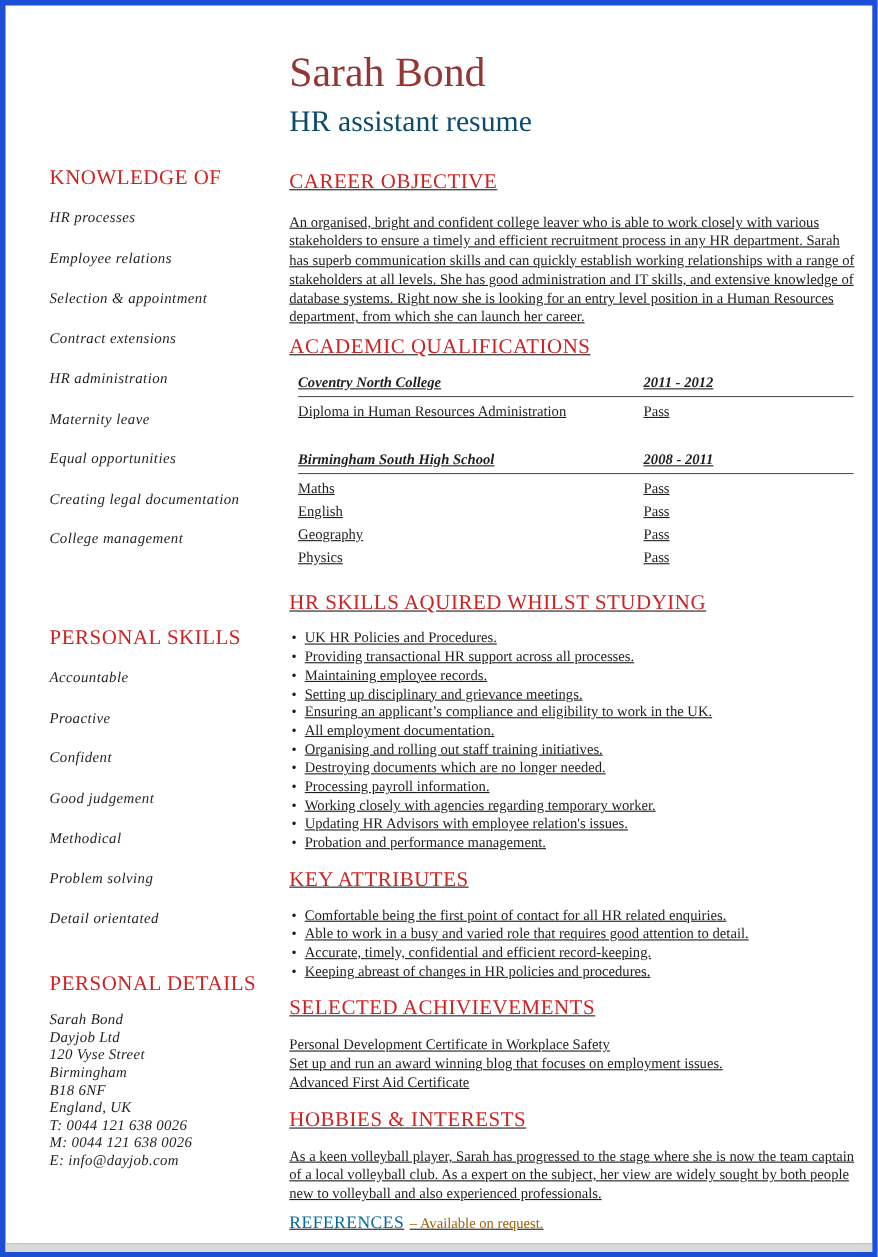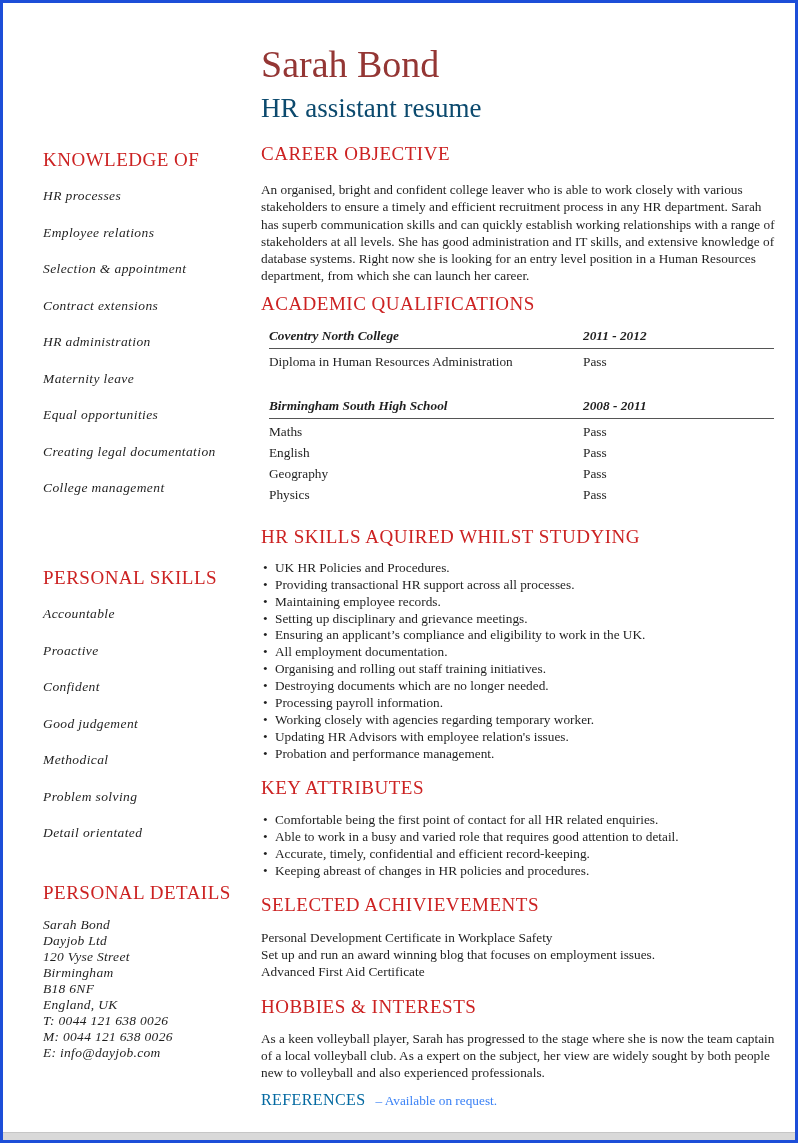--- a/index.html
+++ b/index.html
@@ -1,41 +1,41 @@
 <!DOCTYPE html>
 <html><head>
 <meta charset="utf-8">
 <style>
   html,body{margin:0;padding:0;background:#fff;}
   .page{
     position:relative;
     width:798px;height:1143px;
     box-sizing:border-box;
     background:#ffffff;
-    border:3px solid #1d4ed8;
+    border:5px solid #1d4ed8;
     font-family:"Liberation Serif", serif;
     color:#1f1f1f;
     overflow:hidden;
   }
   
   .header{position:absolute;left:258px;top:40px;}
   .title{font-size:38px;line-height:1.15;color:#943634;}
   .subtitle{font-size:27px;line-height:1.2;color:#0c4a6e;margin-top:5px;}
   
   .red-heading{color:#cc2222;font-size:19px;letter-spacing:.5px;line-height:17px;font-weight:normal;margin:0;}
   
   .sidebar{position:absolute;left:40px;top:148px;width:206px;font-size:13.5px;}
   .sb-heading{margin-bottom:19px;}
   .sb-item{font-style:italic;letter-spacing:.4px;line-height:17px;margin-bottom:19.5px;}
   .gap-skills{margin-top:73px;}
   .gap-details{margin-top:43px;}
   .sb-details-heading{margin-bottom:16px;}
   .sb-detail-line{font-style:italic;letter-spacing:.3px;line-height:16px;}
   
-  .main{position:absolute;left:258px;top:142px;width:516px;font-size:13.3px;}
+  .main{position:absolute;left:258px;top:152px;width:516px;font-size:13.3px;text-decoration:underline;}
   .m-heading{margin:0;}
   .para{line-height:17.3px;margin:19px 0 0 0;}
   .h-academic{margin-top:10px;}
   
   .qual-table{margin:15px 0 0 8px;width:505px;}
   .qual-table.second{margin-top:27px;}
   .qual-row{display:flex;line-height:17px;}
   .qual-header{font-weight:bold;font-style:italic;padding-bottom:4px;border-bottom:1px solid #555;}
   .qual-body-row{padding-top:4px;}
   .qual-left{width:314px;}
@@ -45,21 +45,21 @@
   .bullets li{position:relative;padding-left:12px;line-height:16.9px;}
   .bullets li::before{content:"\2022";position:absolute;left:0;top:0;}
   .bullets.attrs li{line-height:17.1px;}
   .h-skills{margin-top:25px;}
   .h-attrs{margin-top:16px;}
   .h-achieve{margin-top:17px;}
   .achieve-lines{margin-top:16px;line-height:17.2px;}
   .h-hobbies{margin-top:17px;}
   .references{margin-top:9px;line-height:17px;}
   .ref-heading{color:#0369a1;letter-spacing:.4px;font-size:16px;}
-  .ref-text{margin-left:10px;color:#3b82f6;}
+  .ref-text{margin-left:5px;color:#a16207;}
   
   .footer-bar{position:absolute;left:0;right:0;bottom:0;height:7px;background:#d9d9d9;border-top:1px solid #c6c6c6;}
 </style>
 </head>
 <body>
 
 <div class="page">
 
   <div class="header">
     <div class="title">Sarah Bond</div>

